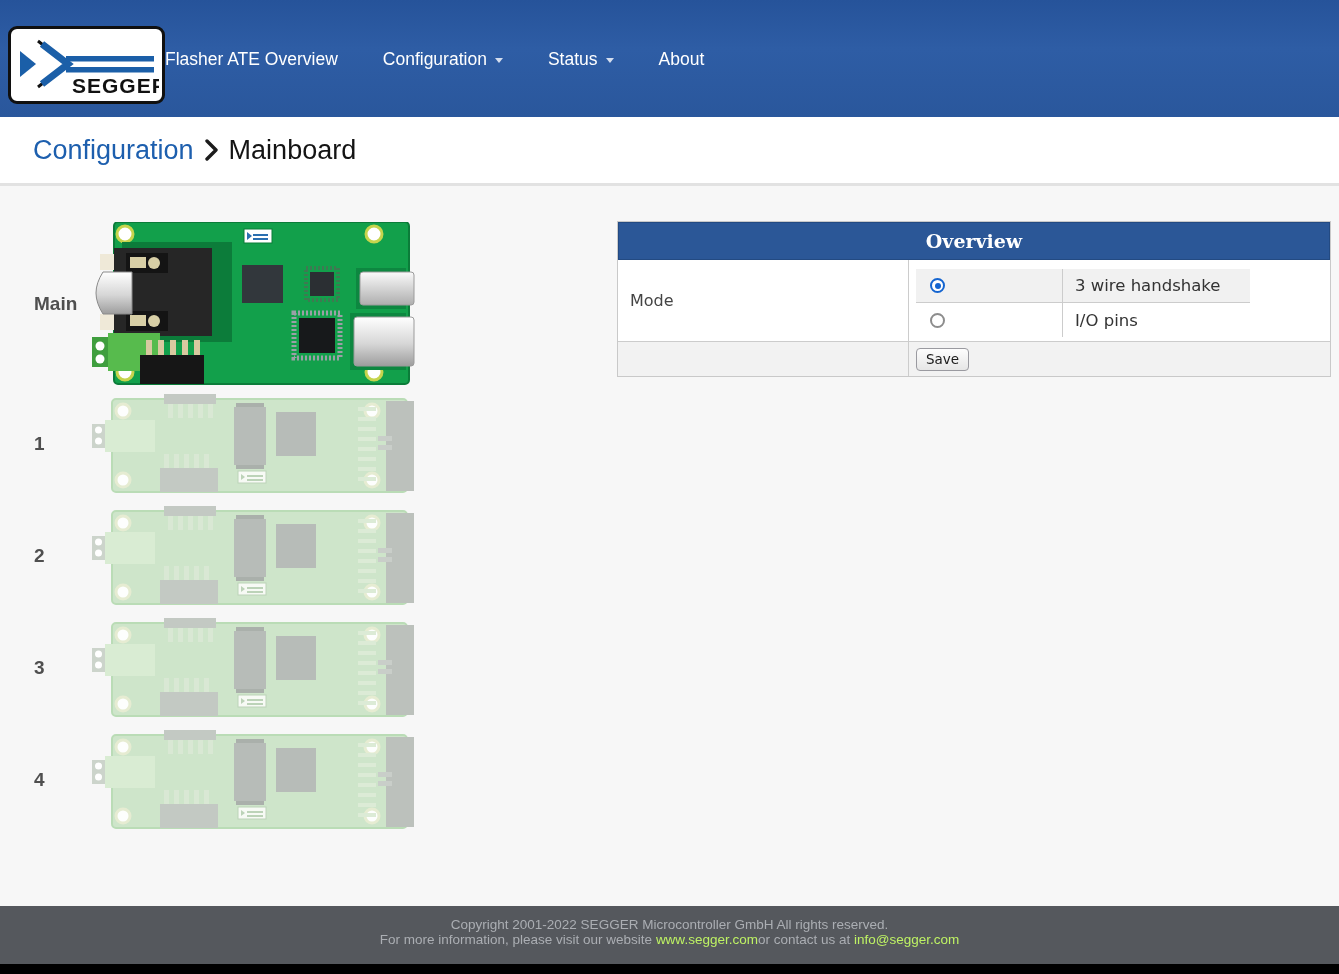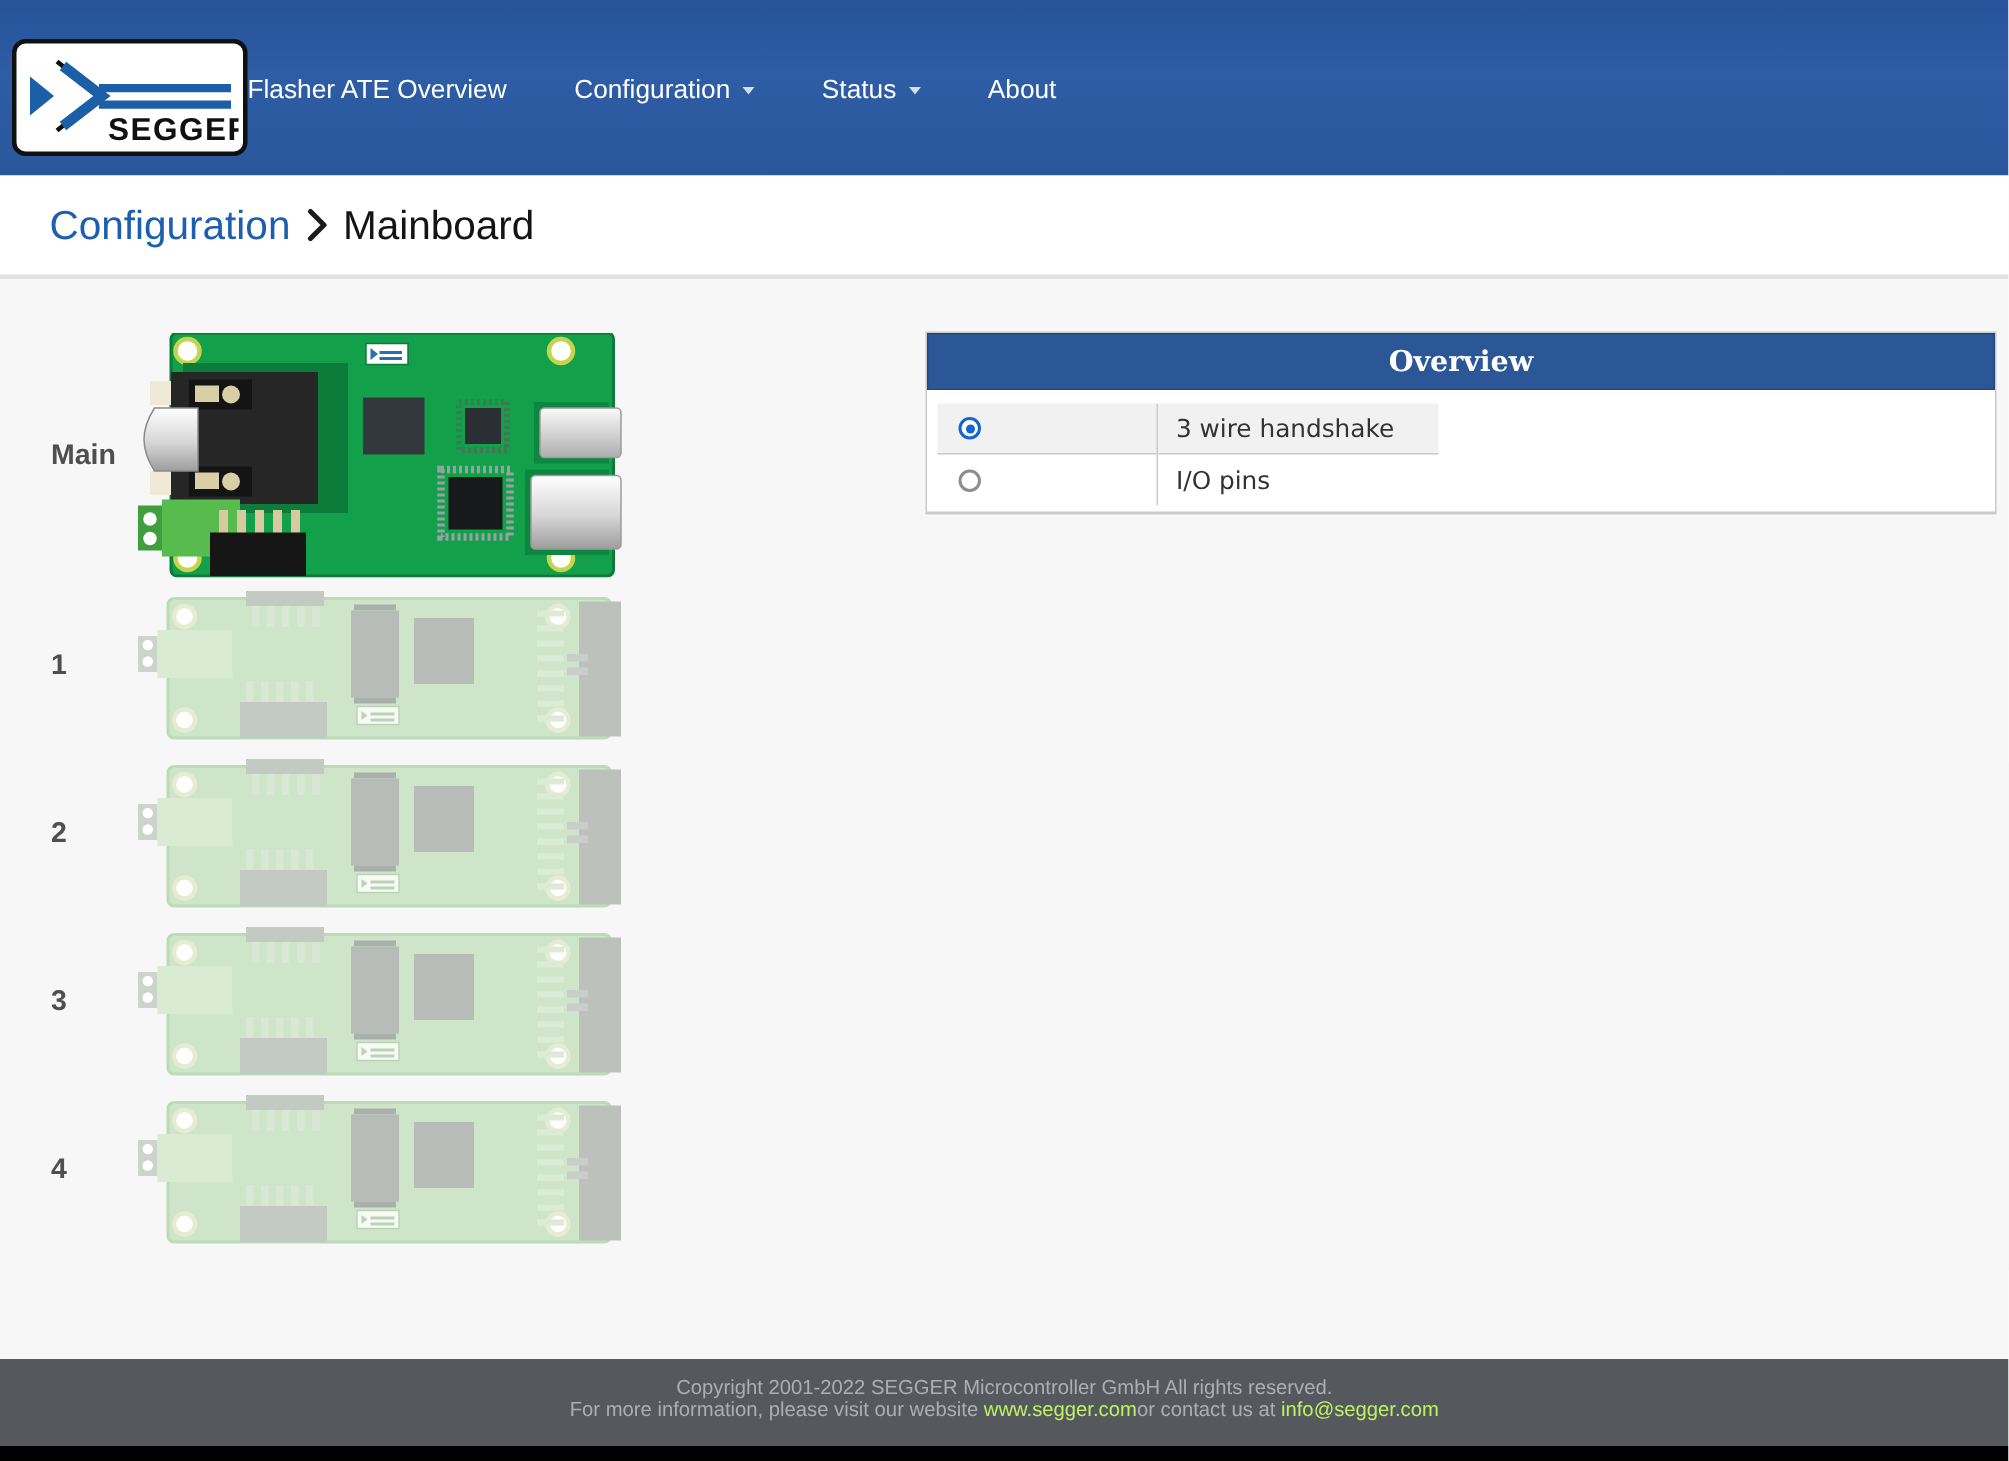--- a/index.html
+++ b/index.html
@@ -383,37 +383,46 @@
           <rect x="286" y="42" width="14" height="5" fill="#c9cec9"></rect>
           <rect x="286" y="51" width="14" height="5" fill="#c9cec9"></rect>
         </g>
       </defs>
     </svg>
   </div>
 
   <div class="panel">
     <div class="panel-header">Overview</div>
     <div class="mode-row">
+      <div class="mode-label-cell">
+        <span>Mode</span>
+      </div>
       <div class="mode-value-cell">
         <div class="options">
           <div class="option selected">
             <div class="opt-radio-cell">
               <span class="radio on"></span>
             </div>
             <div class="opt-label-cell">3 wire handshake</div>
           </div>
           <div class="option">
             <div class="opt-radio-cell">
               <span class="radio off"></span>
             </div>
             <div class="opt-label-cell">I/O pins</div>
           </div>
         </div>
       </div>
     </div>
+    <div class="save-row">
+      <div class="save-left"></div>
+      <div class="save-cell">
+        <button class="save-btn">Save</button>
+      </div>
+    </div>
   </div>
 </div>
 
 <div class="footer">
   <div>Copyright 2001-2022 SEGGER Microcontroller GmbH All rights reserved.</div>
   <div><span>For more information, please visit our website </span><a class="flink">www.segger.com</a><span>or contact us at </span><a class="flink">info@segger.com</a></div>
 </div>
 <div class="black-strip"></div>
 
 </body></html>

